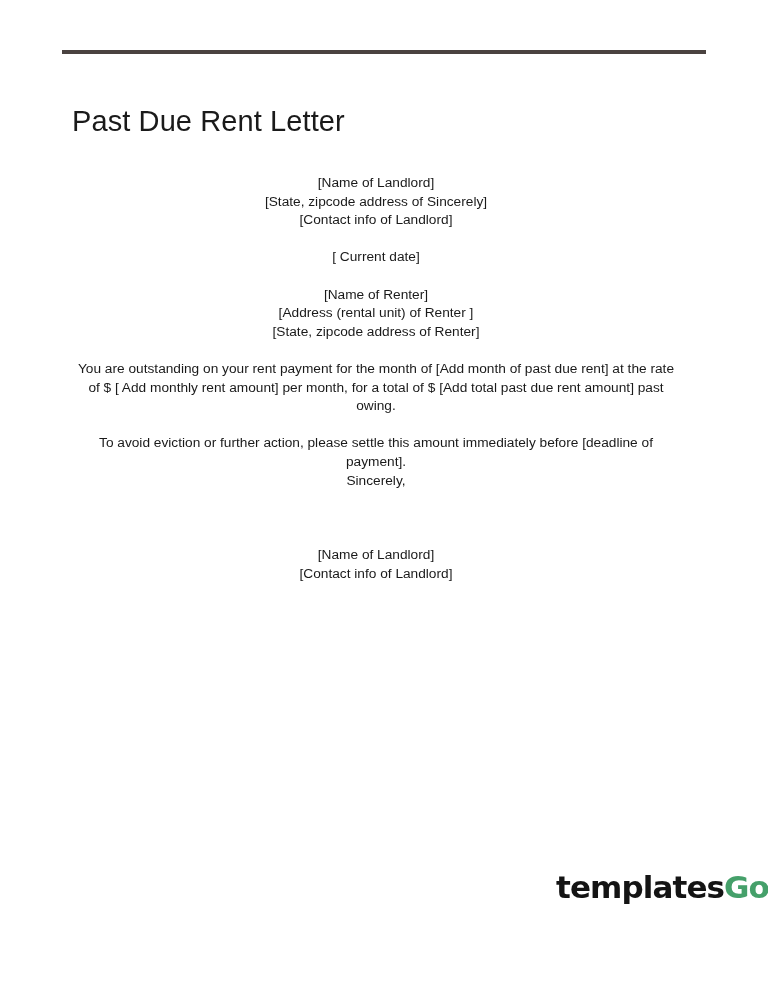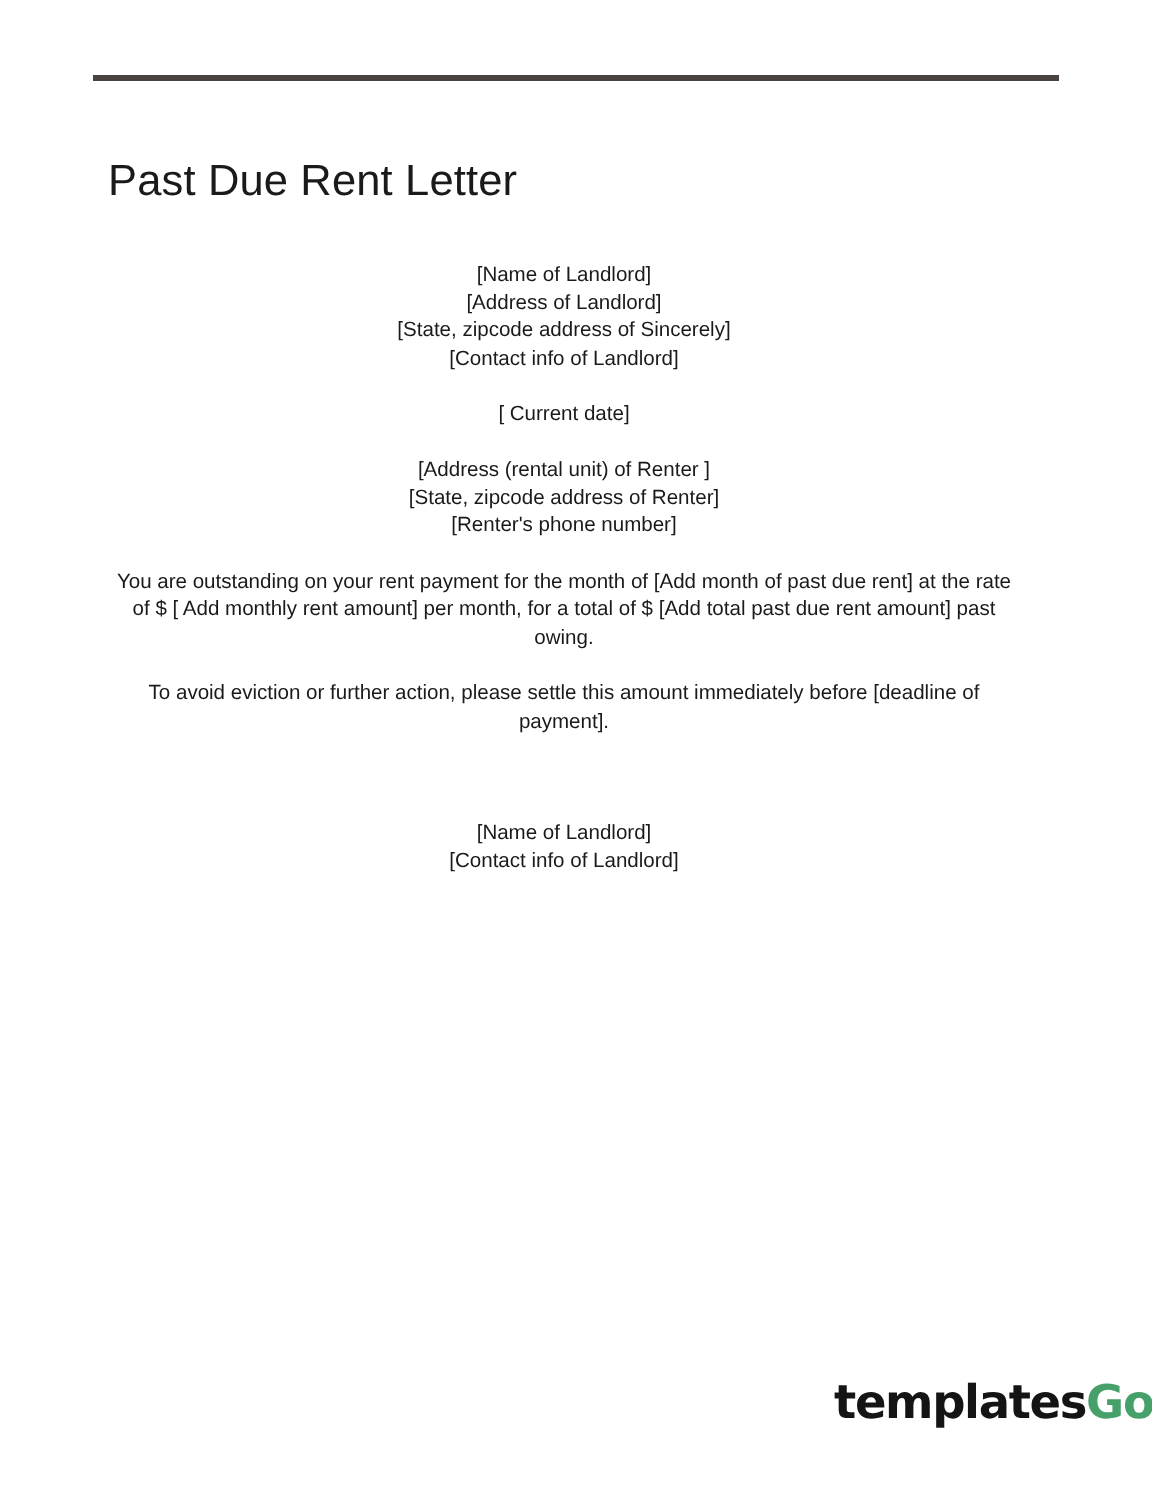--- a/index.html
+++ b/index.html
@@ -60,21 +60,21 @@
   }
   .para {
     white-space: normal;
   }
   .sig-gap {
     height: 56px;
   }
   .logo {
     position: absolute;
     left: 556px;
-    top: 916px;
+    top: 868px;
     font-family: "DejaVu Sans", sans-serif;
     font-size: 31px;
     line-height: 38px;
     font-weight: 700;
     letter-spacing: -0.9px;
     white-space: nowrap;
   }
   .logo .logo-templates {
     color: #141414;
   }
@@ -88,41 +88,41 @@
 <div class="page">
 
   <div class="top-rule"></div>
 
   <h1 class="doc-title">Past Due Rent Letter</h1>
 
   <div class="letter-body">
 
     <div class="block">
       <div class="line">[Name of Landlord]</div>
-      <div class="line">[Address of Landlord]</div>
       <div class="line">[State, zipcode address of Sincerely]</div>
       <div class="line">[Contact info of Landlord]</div>
     </div>
 
     <div class="block">
       <div class="line">[ Current date]</div>
     </div>
 
     <div class="block">
+      <div class="line">[Name of Renter]</div>
       <div class="line">[Address (rental unit) of Renter ]</div>
       <div class="line">[State, zipcode address of Renter]</div>
-      <div class="line">[Renter's phone number]</div>
     </div>
 
     <div class="block">
       <div class="para">You are outstanding on your rent payment for the month of [Add month of past due rent] at the rate of $ [ Add monthly rent amount] per month, for a total of $ [Add total past due rent amount] past owing.</div>
     </div>
 
     <div class="block">
       <div class="para">To avoid eviction or further action, please settle this amount immediately before [deadline of payment].</div>
+      <div class="line">Sincerely,</div>
     </div>
 
     <div class="sig-gap"></div>
 
     <div class="block">
       <div class="line">[Name of Landlord]</div>
       <div class="line">[Contact info of Landlord]</div>
     </div>
 
   </div>

